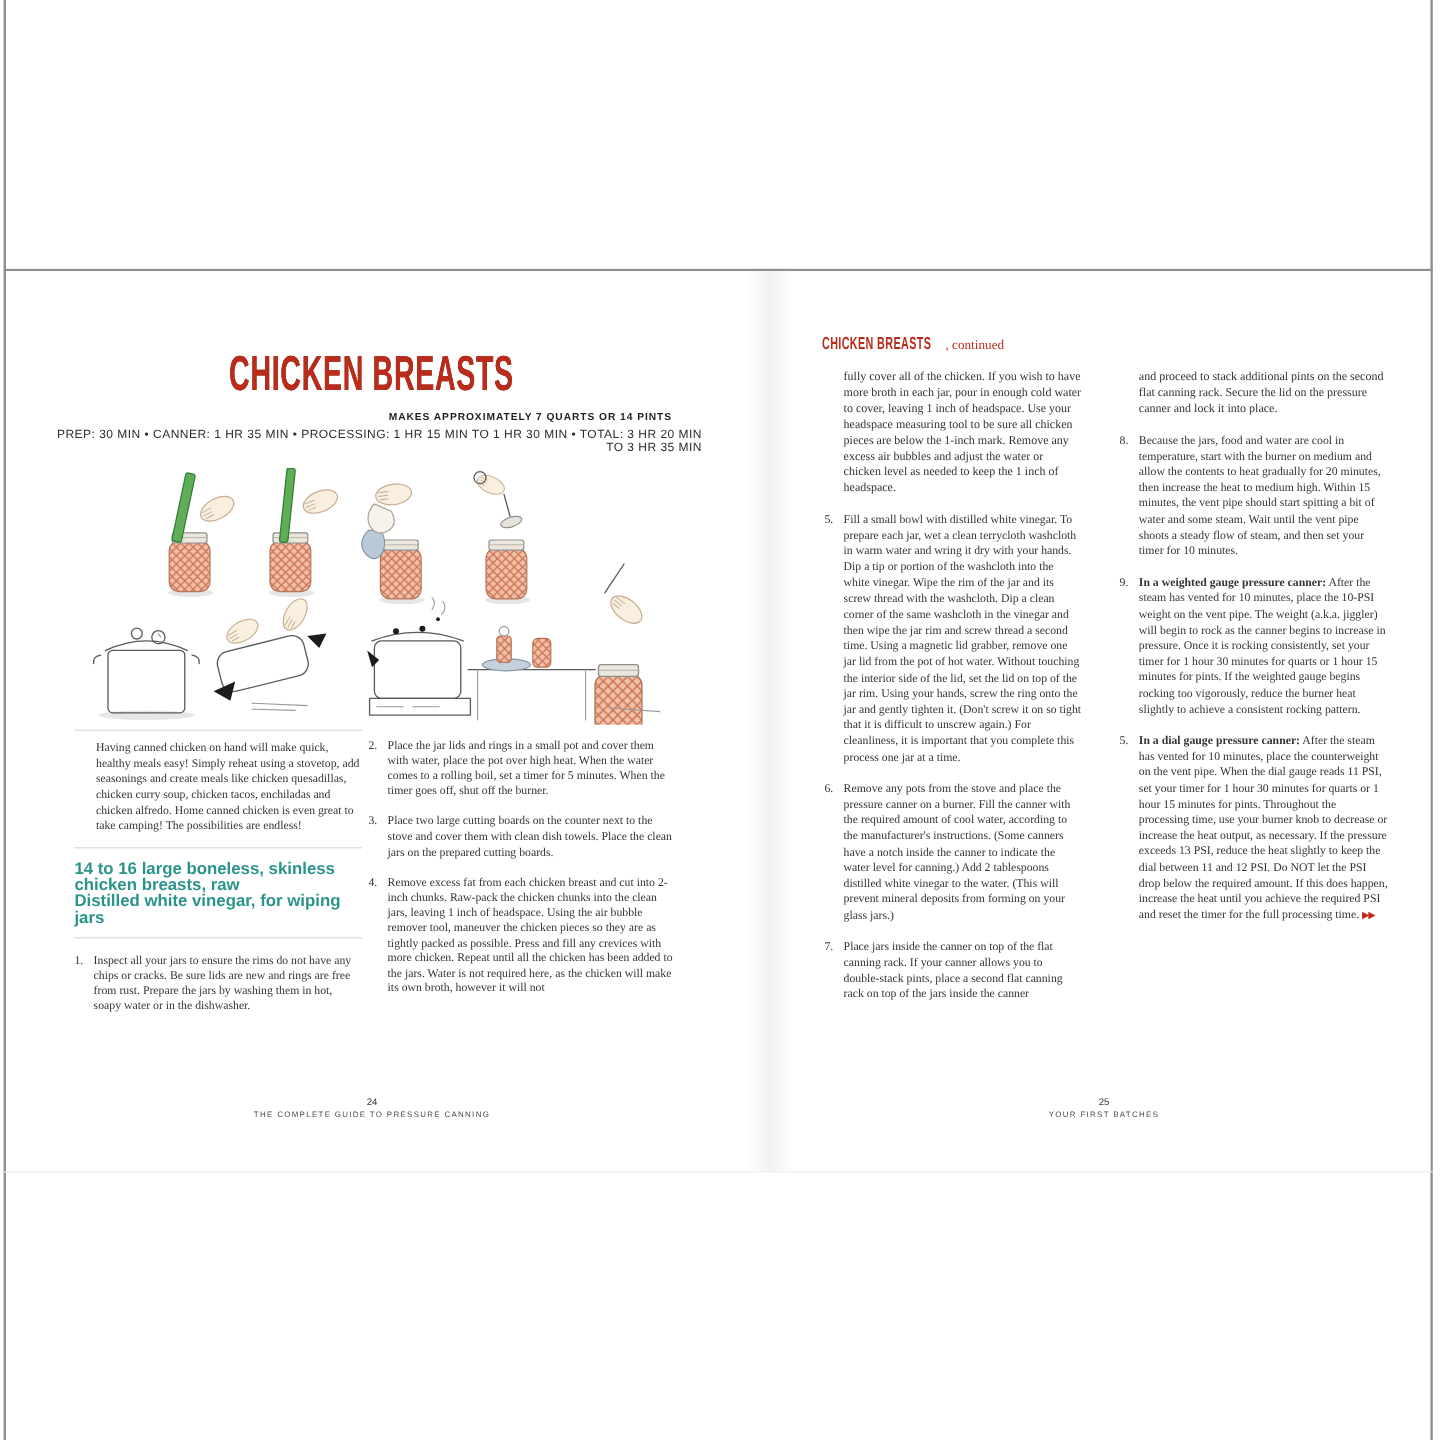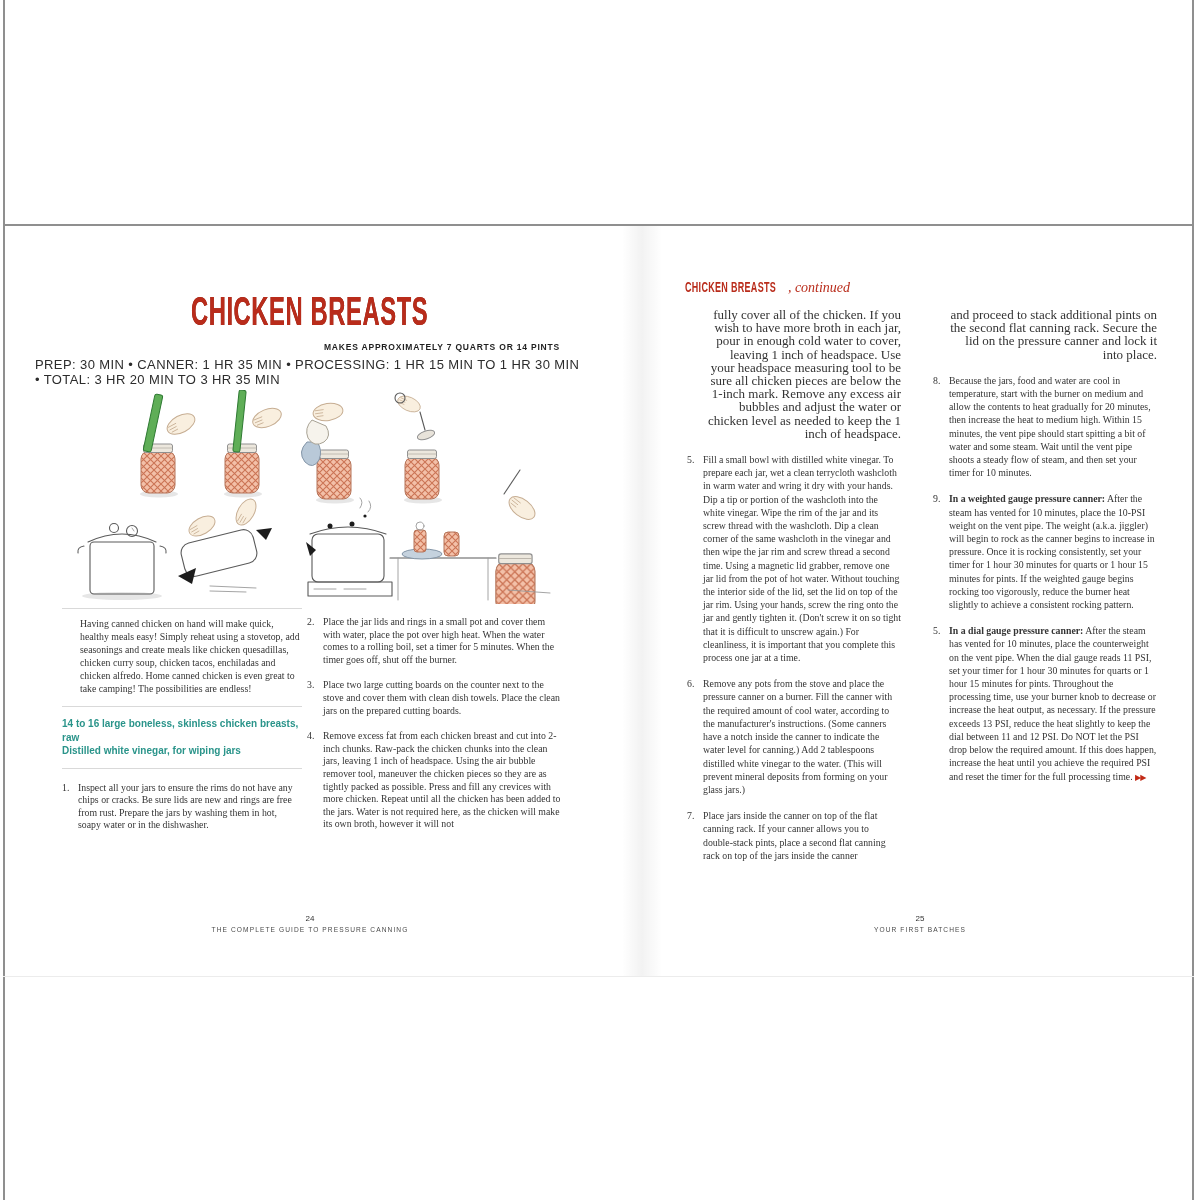--- a/index.html
+++ b/index.html
@@ -21,49 +21,49 @@
 
   
   .title-wrap{position:absolute;left:55px;top:62px;width:500px;text-align:center;}
   .recipe-title{
     display:inline-block;transform:scaleX(.58);transform-origin:50% 50%;
     font-family:"Liberation Sans",sans-serif;font-weight:700;font-size:41px;
     letter-spacing:1px;color:#b92c1b;text-shadow:0 0 .5px #7e1c10;white-space:nowrap;
   }
   .yield-line{position:absolute;left:55px;top:116px;width:500px;text-align:right;
     font-family:"Liberation Sans",sans-serif;font-size:8.5px;letter-spacing:.8px;color:#1f1f1f;font-weight:700;}
-  .time-line{position:absolute;left:30px;top:131px;width:550px;text-align:left;
-    font-family:"Liberation Sans",sans-serif;font-size:13px;letter-spacing:.4px;color:#2c2c2c;}
+  .time-line{position:absolute;left:30px;top:131px;width:550px;text-align:right;
+    font-family:"Liberation Sans",sans-serif;font-size:10px;letter-spacing:.4px;color:#2c2c2c;}
 
   .illos{position:absolute;left:55px;top:164px;width:540px;height:214px;}
 
   .colL1{position:absolute;left:57px;top:382px;width:240px;}
   .colL2{position:absolute;left:302px;top:382px;width:256px;}
   .rule{border:0;border-top:1px solid #d9d9d9;margin:0;}
   .intro{font-size:9.8px;line-height:13px;margin:8px 0 0 18px;color:#343434;}
   .ingredients{margin:10px 0;}
   .ingredient-line{font-family:"Liberation Sans",sans-serif;font-weight:700;
-    font-size:10px;line-height:13.5px;color:#2a948a;}
+    font-size:14px;line-height:13.5px;color:#2a948a;}
   .step{display:flex;margin:0 0 13px 0;}
   .step-num{width:16px;flex:0 0 16px;font-size:9.8px;line-height:12.6px;color:#343434;}
   .step-text{flex:1;font-size:9.8px;line-height:12.6px;color:#343434;}
   .lead-bold{font-weight:700;}
   .footerL{position:absolute;left:55px;top:688px;width:500px;text-align:center;}
   .footerR{position:absolute;left:660px;top:688px;width:510px;text-align:center;}
   .page-num{font-family:"Liberation Sans",sans-serif;font-size:8px;color:#333;}
   .footer-text{font-family:"Liberation Sans",sans-serif;font-size:6.6px;letter-spacing:1.1px;color:#4a4a4a;margin-top:3px;}
 
   
   .cont-header{position:absolute;left:680px;top:52px;white-space:nowrap;}
   .cont-title{display:inline-block;transform:scaleX(.62);transform-origin:0 50%;
     font-family:"Liberation Sans",sans-serif;font-weight:700;font-size:14.5px;color:#b92c1b;letter-spacing:.5px;}
-  .cont-suffix{font-style:italic;font-size:14px;color:#b92c1b;margin-left:-44px;}
+  .cont-suffix{font-size:11px;color:#b92c1b;margin-left:-44px;}
   .colR1{position:absolute;left:682px;top:82px;width:214px;}
   .colR2{position:absolute;left:928px;top:82px;width:224px;}
-  .cont-para{font-size:13px;line-height:13.2px;margin:0 0 13px 16px;color:#343434;text-align:right;}
+  .cont-para{font-size:10px;line-height:13.2px;margin:0 0 13px 16px;color:#343434;}
   .colR1 .step-text,.colR1 .step-num,.colR2 .step-text,.colR2 .step-num{line-height:13.2px;}
   .continue-marker{color:#c22a16;font-size:8px;letter-spacing:-1px;}
 
   svg .ln{fill:none;stroke:#5a5a5a;stroke-width:1.1;stroke-linecap:round;stroke-linejoin:round;}
   svg .ltln{fill:none;stroke:#9a9a9a;stroke-width:.9;stroke-linecap:round;}
 </style>
 </head>
 <body>
 
 <div class="frame-line frame-left"></div>

